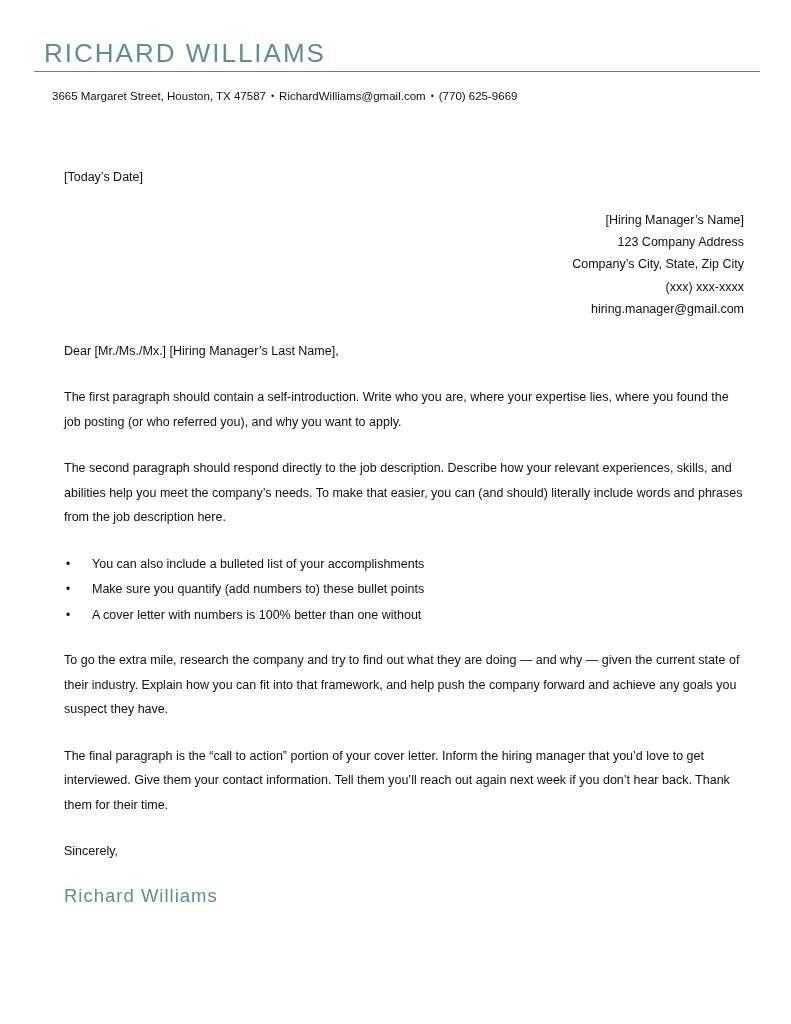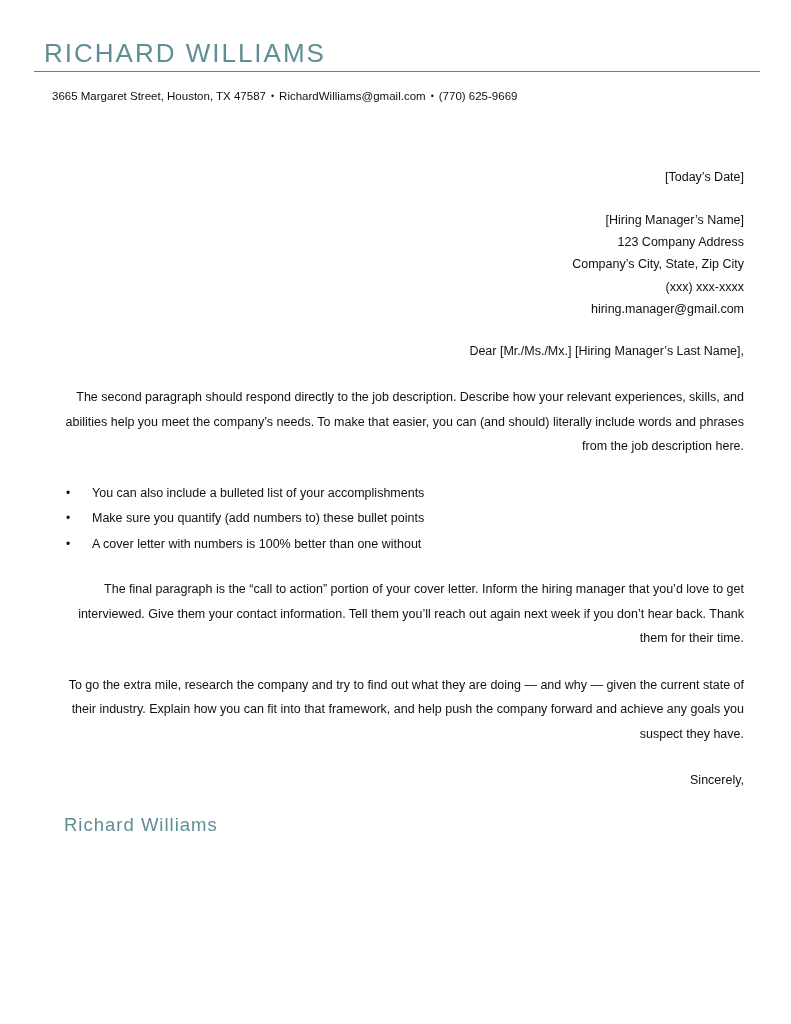--- a/index.html
+++ b/index.html
@@ -50,21 +50,21 @@
       vertical-align: 1px;
     }
     .body {
       position: absolute;
       left: 64px;
       top: 165px;
       width: 680px;
       font-size: 12.5px;
       line-height: 24.5px;
     }
-    .body p { margin: 0; text-align: right; }
+    .body p { margin: 0; }
     .addr-line { line-height: 22.4px; }
     .addr-block { margin-bottom: 18px; text-align: right; }
     .date { margin-bottom: 19px !important; }
     .salutation { margin-bottom: 22px !important; }
     .para { margin-bottom: 22px !important; }
     ul.bullets {
       list-style: none;
       margin: 0 0 20px 0;
       padding: 0;
     }
@@ -102,26 +102,27 @@
   <div class="addr-block">
     <div class="addr-line">[Hiring Manager’s Name]</div>
     <div class="addr-line">123 Company Address</div>
     <div class="addr-line">Company’s City, State, Zip City</div>
     <div class="addr-line">(xxx) xxx-xxxx</div>
     <div class="addr-line">hiring.manager@gmail.com</div>
   </div>
 
   <p class="salutation">Dear [Mr./Ms./Mx.] [Hiring Manager’s Last Name],</p>
 
+  <p class="para">The first paragraph should contain a self-introduction. Write who you are, where your expertise lies, where you found the job posting (or who referred you), and why you want to apply.</p>
   <p class="para">The second paragraph should respond directly to the job description. Describe how your relevant experiences, skills, and abilities help you meet the company’s needs. To make that easier, you can (and should) literally include words and phrases from the job description here.</p>
 
   <ul class="bullets">
     <li><span class="bullet">•</span><span>You can also include a bulleted list of your accomplishments</span></li>
     <li><span class="bullet">•</span><span>Make sure you quantify (add numbers to) these bullet points</span></li>
     <li><span class="bullet">•</span><span>A cover letter with numbers is 100% better than one without</span></li>
   </ul>
 
+  <p class="para">To go the extra mile, research the company and try to find out what they are doing — and why — given the current state of their industry. Explain how you can fit into that framework, and help push the company forward and achieve any goals you suspect they have.</p>
   <p class="para">The final paragraph is the “call to action” portion of your cover letter. Inform the hiring manager that you’d love to get interviewed. Give them your contact information. Tell them you’ll reach out again next week if you don’t hear back. Thank them for their time.</p>
-  <p class="para">To go the extra mile, research the company and try to find out what they are doing — and why — given the current state of their industry. Explain how you can fit into that framework, and help push the company forward and achieve any goals you suspect they have.</p>
 
   <p class="signoff">Sincerely,</p>
   <div class="signature">Richard Williams</div>
 </div>
 
 </body></html>

